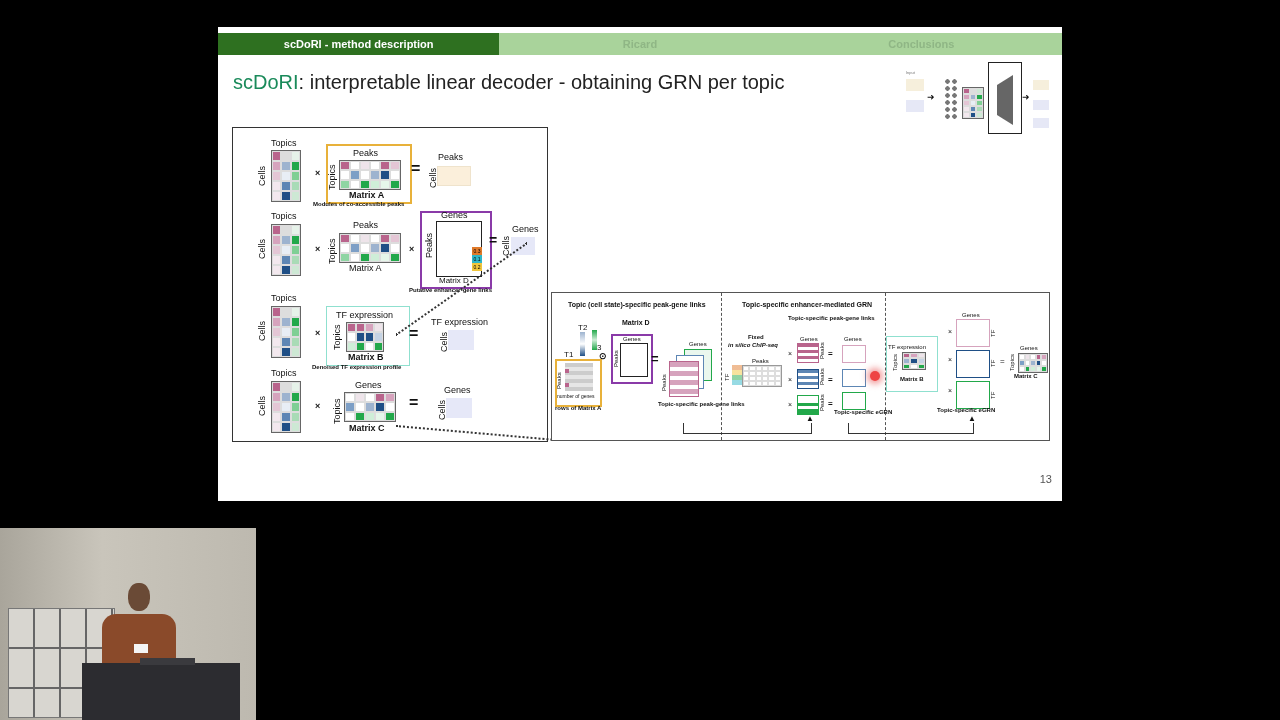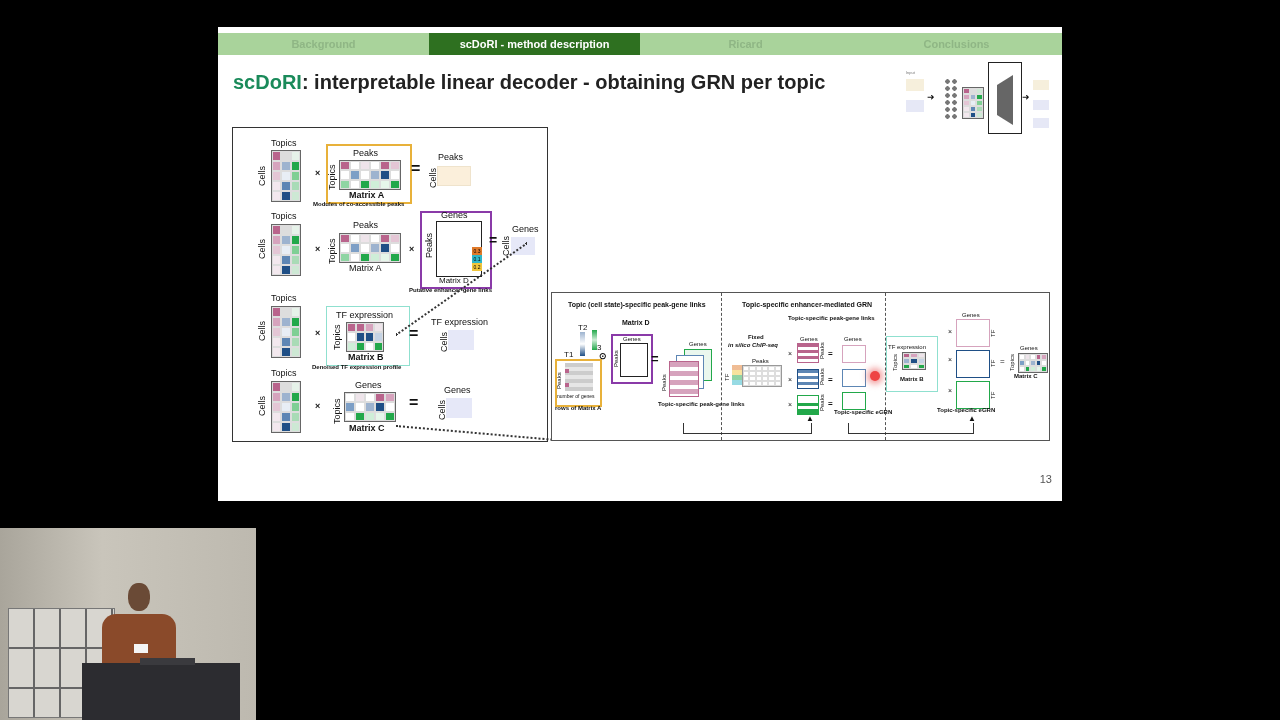--- a/index.html
+++ b/index.html
@@ -1,21 +1,21 @@
 <!DOCTYPE html>
 <html><head>
 <meta charset="utf-8">
 <style>
   html,body{margin:0;padding:0;background:#000;}
   body{width:1280px;height:720px;position:relative;overflow:hidden;font-family:"Liberation Sans",sans-serif;}
   .slide{position:absolute;left:218px;top:27px;width:844px;height:474px;background:#fff;overflow:hidden;}
   .nav{position:absolute;left:0;top:6px;width:844px;height:22px;display:flex;background:#a9d39b;}
   .nav-item{flex:1;display:flex;align-items:center;justify-content:center;font-size:11px;font-weight:bold;color:#8fb685;}
   .nav-item.active{background:#2e7020;color:#fff;}
-  .title{position:absolute;left:15px;top:44px;font-size:20px;font-weight:bold;color:#222;white-space:nowrap;}
+  .title{position:absolute;left:15px;top:44px;font-size:20px;font-weight:normal;color:#222;white-space:nowrap;}
   .title .brand{color:#1a8a5a;}
   .thumb{position:absolute;left:680px;top:35px;width:158px;height:72px;}
   .panel-left{position:absolute;left:14px;top:100px;width:314px;height:313px;border:1px solid #333;background:#fff;}
   .panel-right{position:absolute;left:333px;top:265px;width:497px;height:147px;border:1px solid #555;background:#fff;}
   .txt{position:absolute;white-space:nowrap;color:#111;}
   .s9{font-size:9px;}
   .s8{font-size:8px;}
   .s7{font-size:7px;}
   .s6{font-size:6px;}
   .b{font-weight:bold;}
@@ -28,21 +28,20 @@
   .footer{position:absolute;left:329px;top:435px;font-size:8px;color:#333;line-height:10px;}
   .pagenum{position:absolute;right:10px;top:446px;font-size:11px;color:#555;}
   .video{position:absolute;left:0;top:528px;width:256px;height:192px;background:#b8b4aa;overflow:hidden;}
 </style>
 </head>
 <body>
 
 <div class="slide">
 
   <div class="nav">
-    <div class="nav-item">Background</div>
     <div class="nav-item active">scDoRI - method description</div>
     <div class="nav-item">Ricard</div>
     <div class="nav-item">Conclusions</div>
   </div>
 
   <div class="title">
     <span class="brand">scDoRI</span><span>: interpretable linear decoder - obtaining GRN per topic</span>
   </div>
 
   <div class="thumb">

